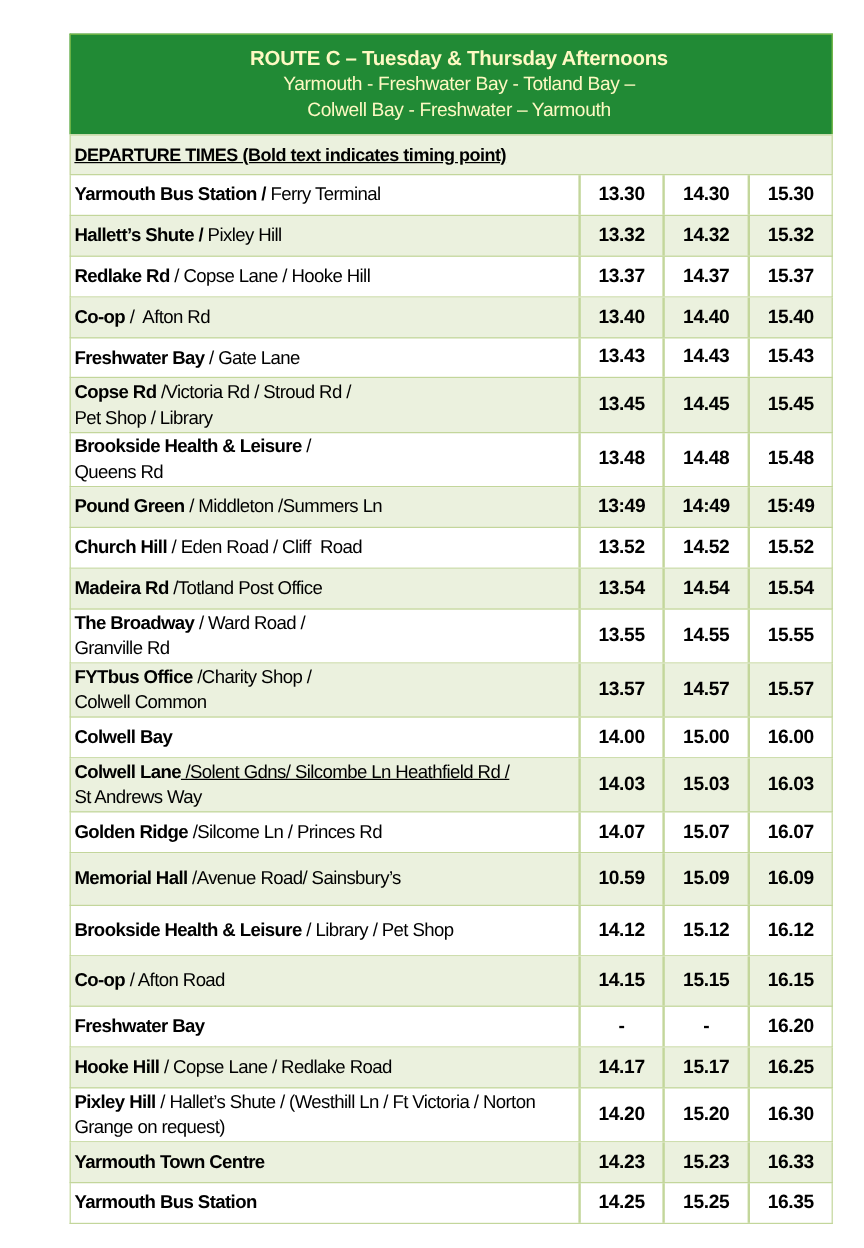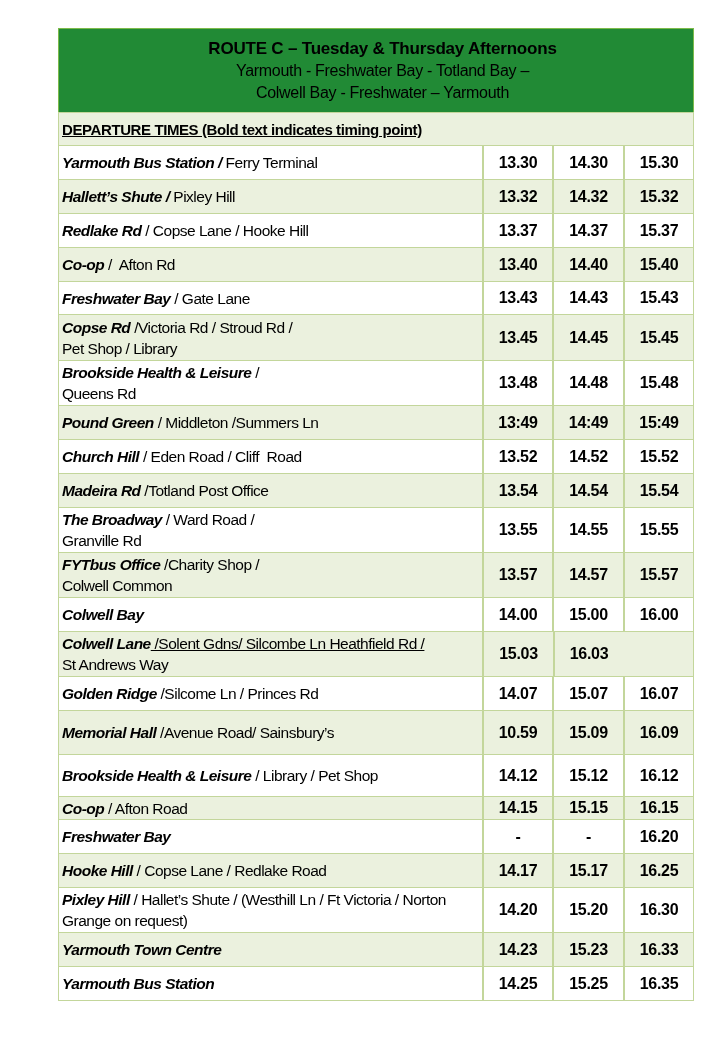--- a/index.html
+++ b/index.html
@@ -1,31 +1,31 @@
 <!DOCTYPE html>
 <html><head>
 <meta charset="utf-8">
 <style>
   html, body { margin: 0; padding: 0; background: #ffffff; }
   body { width: 720px; height: 1040px; position: relative; overflow: hidden;
          font-family: "Liberation Sans", sans-serif; color: #000; }
   .tt { position: absolute; left: 58px; top: 28px; width: 636px; }
-  .hdr { background: #218a35; color: #000000; text-align: center; height: 84px;
+  .hdr { background: #218a35; color: #fef9c3; text-align: center; height: 84px;
          box-sizing: border-box; border: 1px solid #7dbb4a; border-bottom: none;
          padding-top: 9px; padding-left: 13px; }
   .hdr .title { font-weight: bold; font-size: 17px; letter-spacing: -0.2px; line-height: 22px; }
   .hdr .sub { font-size: 16px; line-height: 22px; letter-spacing: -0.3px; }
   .dep { background: #ebf1de; height: 34px; box-sizing: border-box; border: 1px solid #c3d69b;
          font-weight: bold; font-size: 15px; letter-spacing: -0.4px; line-height: 33px; padding-left: 3px; text-decoration: underline; }
   .row { display: flex; box-sizing: border-box; border-left: 1px solid #c3d69b; border-right: 1px solid #c3d69b;
          border-bottom: 1px solid #c3d69b; }
   .row.alt { background: #ebf1de; }
   .row .stop { width: 423px; box-sizing: border-box; padding: 0 3px; font-size: 15.5px; letter-spacing: -0.5px;
                display: flex; flex-direction: column; justify-content: center; line-height: 21px; }
-  .row .stop b { font-weight: bold; font-style: italic; }
+  .row .stop b { font-weight: bold; }
   .row .t { box-sizing: border-box; border-left: 2px solid #c3d69b; font-weight: bold; font-size: 16px;
             letter-spacing: -0.3px; display: flex; align-items: center; justify-content: center; }
   .c1 { width: 70px; } .c2 { width: 71px; } .c3 { width: 70px; }
 </style>
 </head>
 <body>
 
 <div class="tt">
   <div class="hdr">
     <div class="title">ROUTE  C  – Tuesday &amp; Thursday Afternoons</div>
@@ -140,20 +140,21 @@
         </div>
         <div class="t c1">14.00</div>
         <div class="t c2">15.00</div>
         <div class="t c3">16.00</div>
       </div>
       <div class="row alt" style="height: 45px;">
         <div class="stop">
           <div><b>Colwell Lane</b><span style="white-space: pre; text-decoration: underline;"> /Solent Gdns/ Silcombe Ln Heathfield Rd /</span></div>
           <div>St Andrews Way</div>
         </div>
+        <div class="t c1">14.03</div>
         <div class="t c2">15.03</div>
         <div class="t c3">16.03</div>
       </div>
       <div class="row" style="height: 34px;">
         <div class="stop">
           <div><b>Golden Ridge</b><span style="white-space: pre;"> /Silcome Ln / Princes Rd</span></div>
         </div>
         <div class="t c1">14.07</div>
         <div class="t c2">15.07</div>
         <div class="t c3">16.07</div>
@@ -167,21 +168,21 @@
         <div class="t c3">16.09</div>
       </div>
       <div class="row" style="height: 42px; justify-content: space-between;">
         <div class="stop">
           <div><b>Brookside Health &amp; Leisure</b><span style="white-space: pre;"> / Library / Pet Shop</span></div>
         </div>
         <div class="t c1">14.12</div>
         <div class="t c2">15.12</div>
         <div class="t c3">16.12</div>
       </div>
-      <div class="row alt" style="height: 23px;">
+      <div class="row alt" style="height: 42px;">
         <div class="stop">
           <div><b>Co-op</b><span style="white-space: pre;"> / Afton Road</span></div>
         </div>
         <div class="t c1">14.15</div>
         <div class="t c2">15.15</div>
         <div class="t c3">16.15</div>
       </div>
       <div class="row" style="height: 34px;">
         <div class="stop">
           <div><b>Freshwater Bay</b><span style="white-space: pre;"></span></div>

